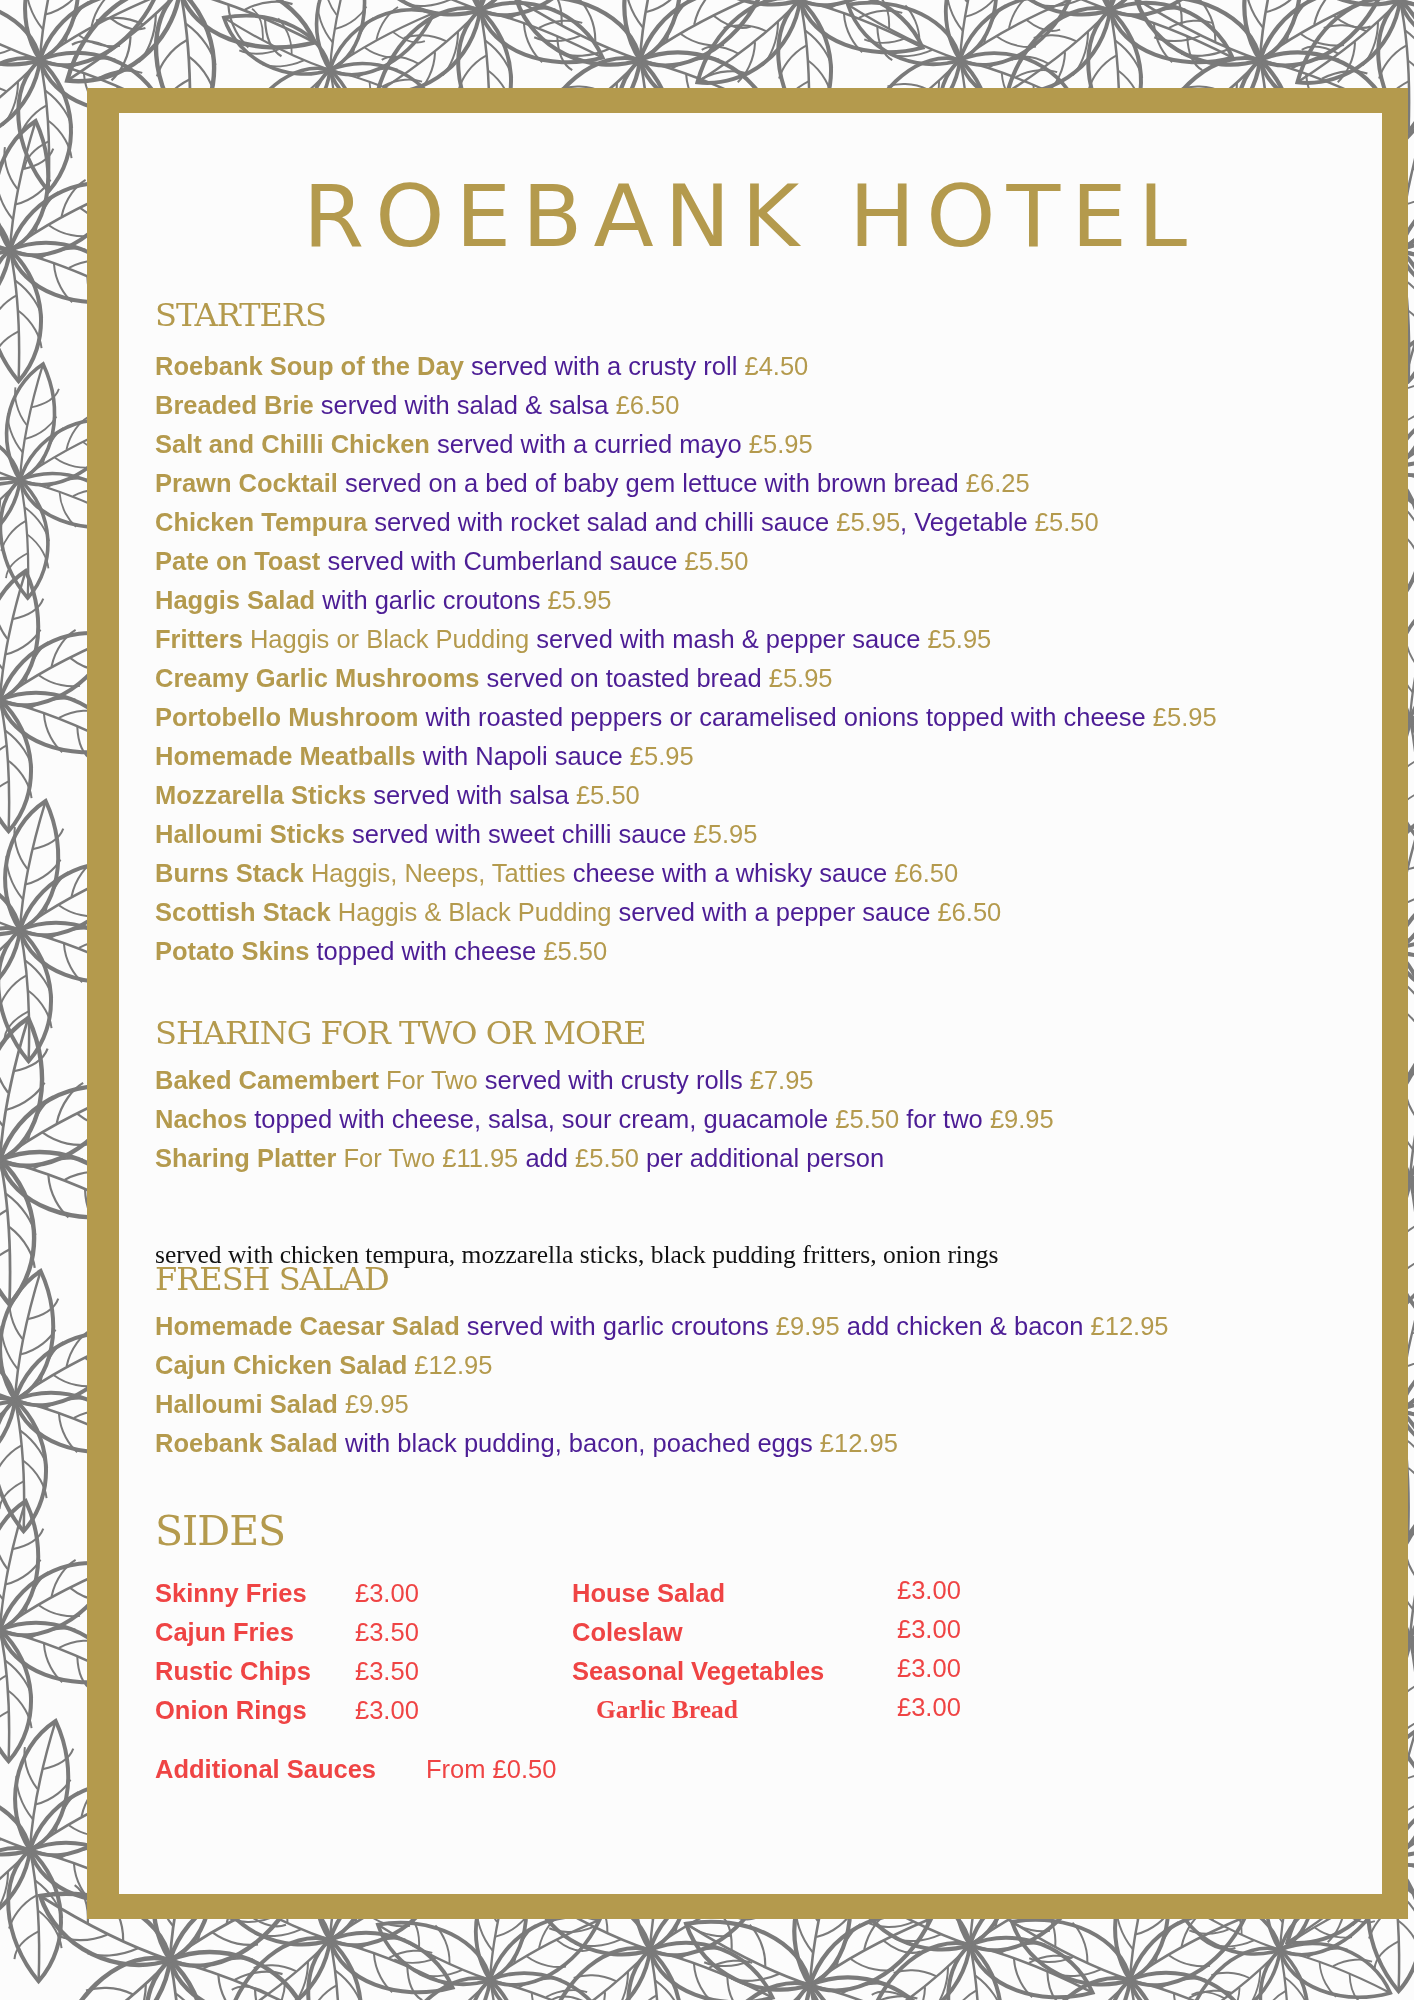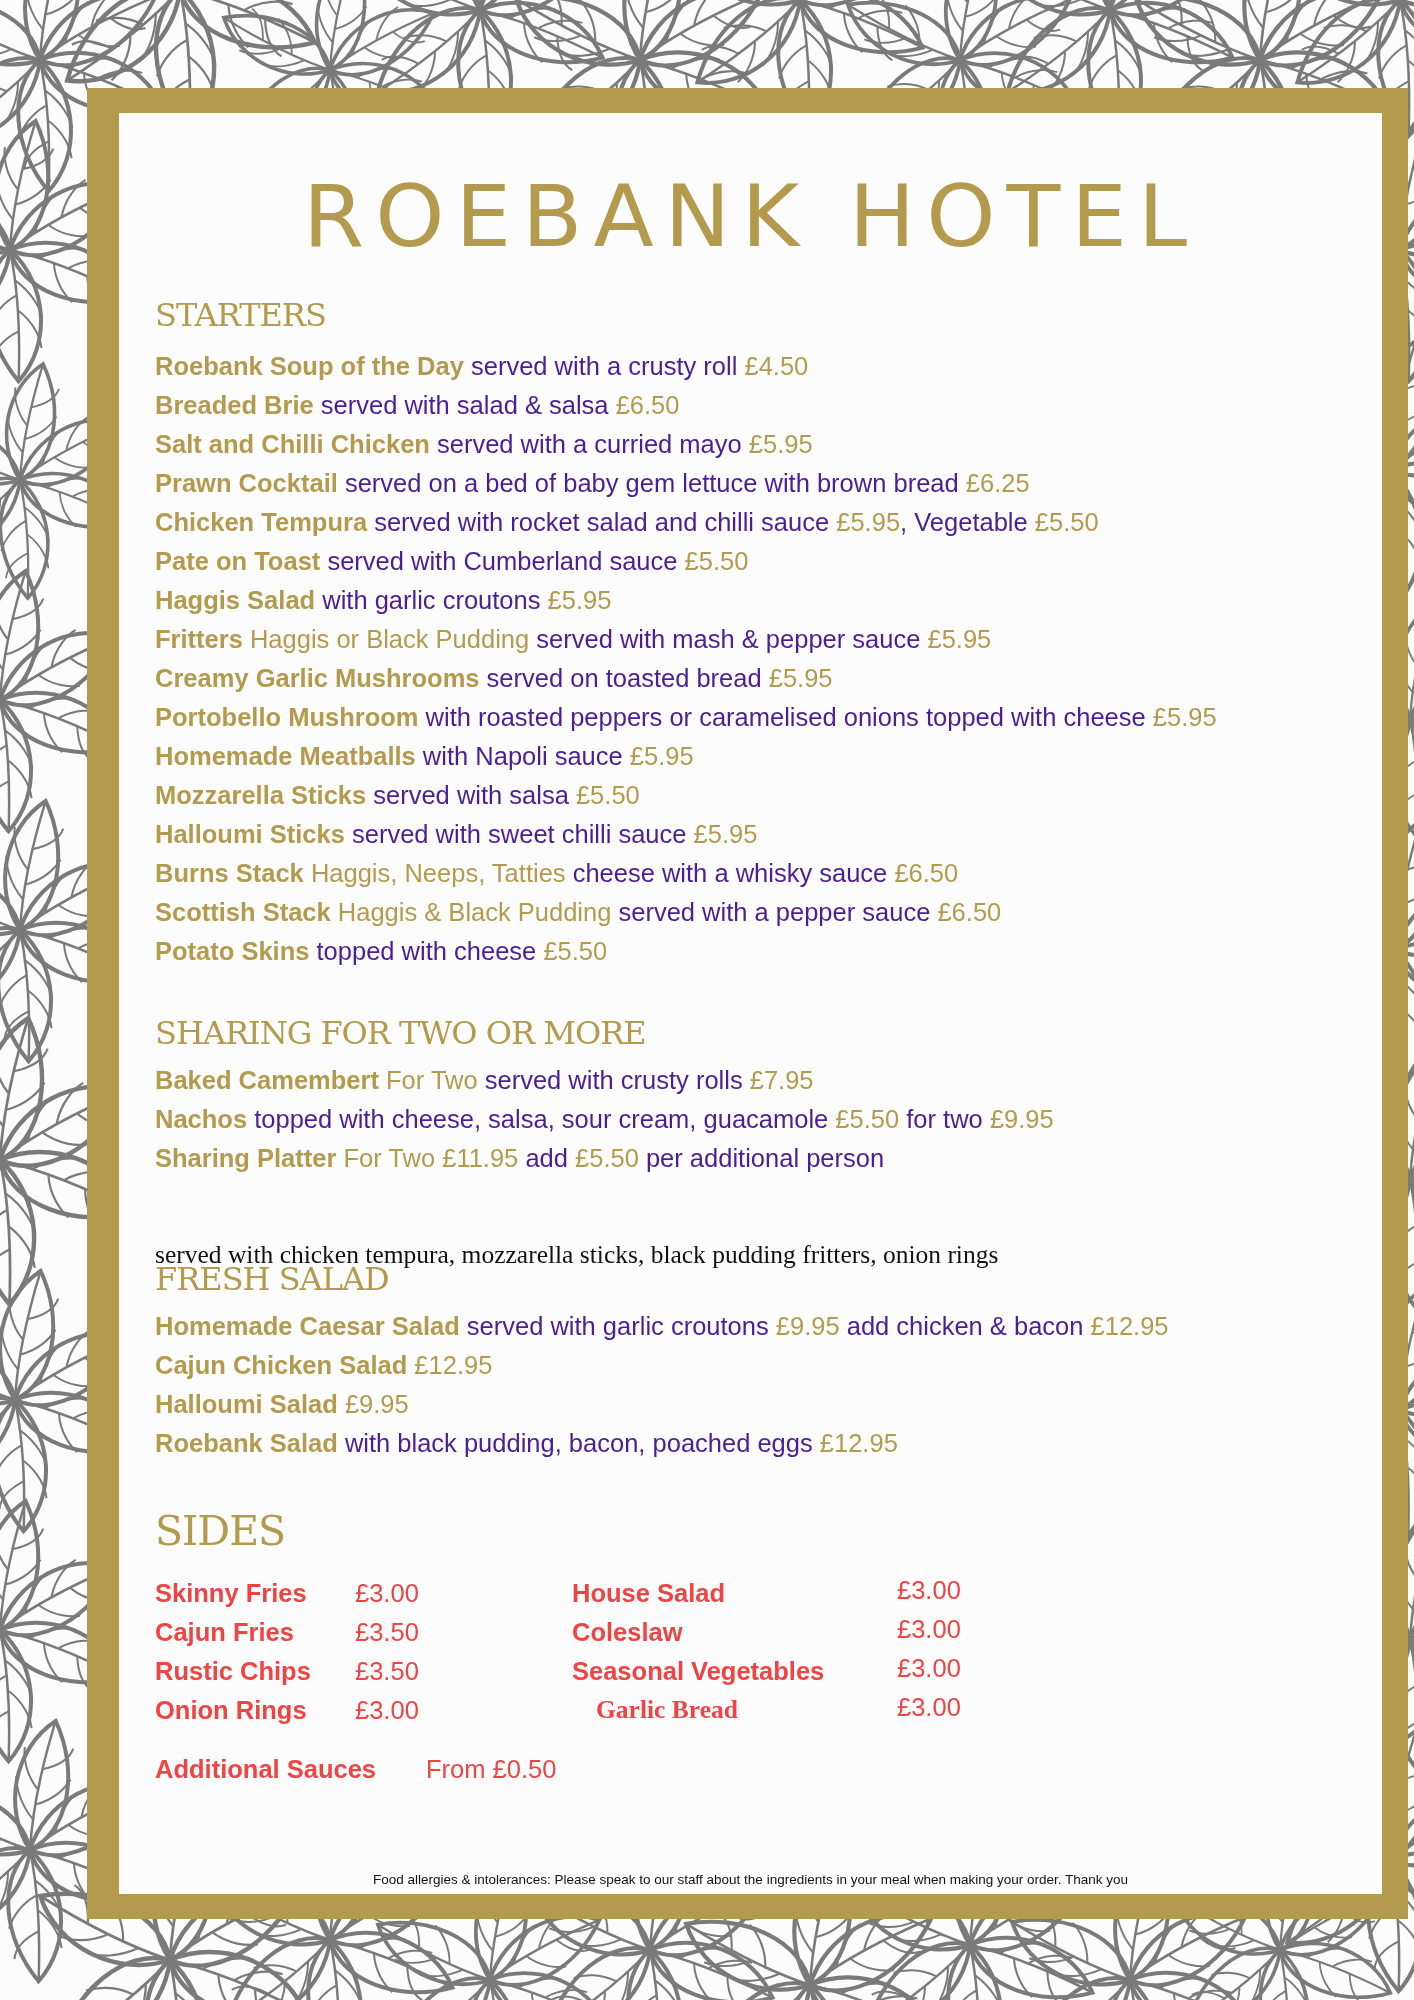--- a/index.html
+++ b/index.html
@@ -160,15 +160,14 @@
       <div class="side-item" style="left:742px; top:1501px;">£3.00</div>
       <div class="side-item bold" style="left:417px; top:1543px;">Seasonal Vegetables</div>
       <div class="side-item" style="left:742px; top:1540px;">£3.00</div>
       <div class="side-item bold" style="left:441px; top:1582px;font-family:Liberation Serif, serif;">Garlic Bread</div>
       <div class="side-item" style="left:742px; top:1579px;">£3.00</div>
 
       <div class="side-item bold" style="left:0; top:1641px;">Additional Sauces</div>
       <div class="side-item" style="left:271px; top:1641px;">From £0.50</div>
     </div>
 
-    <div class="footer">Food allergies &amp; intolerances: Please speak to our staff about the ingredients in your meal when making your order. Thank you</div>
   </div>
 </div>
 
 </body></html>

